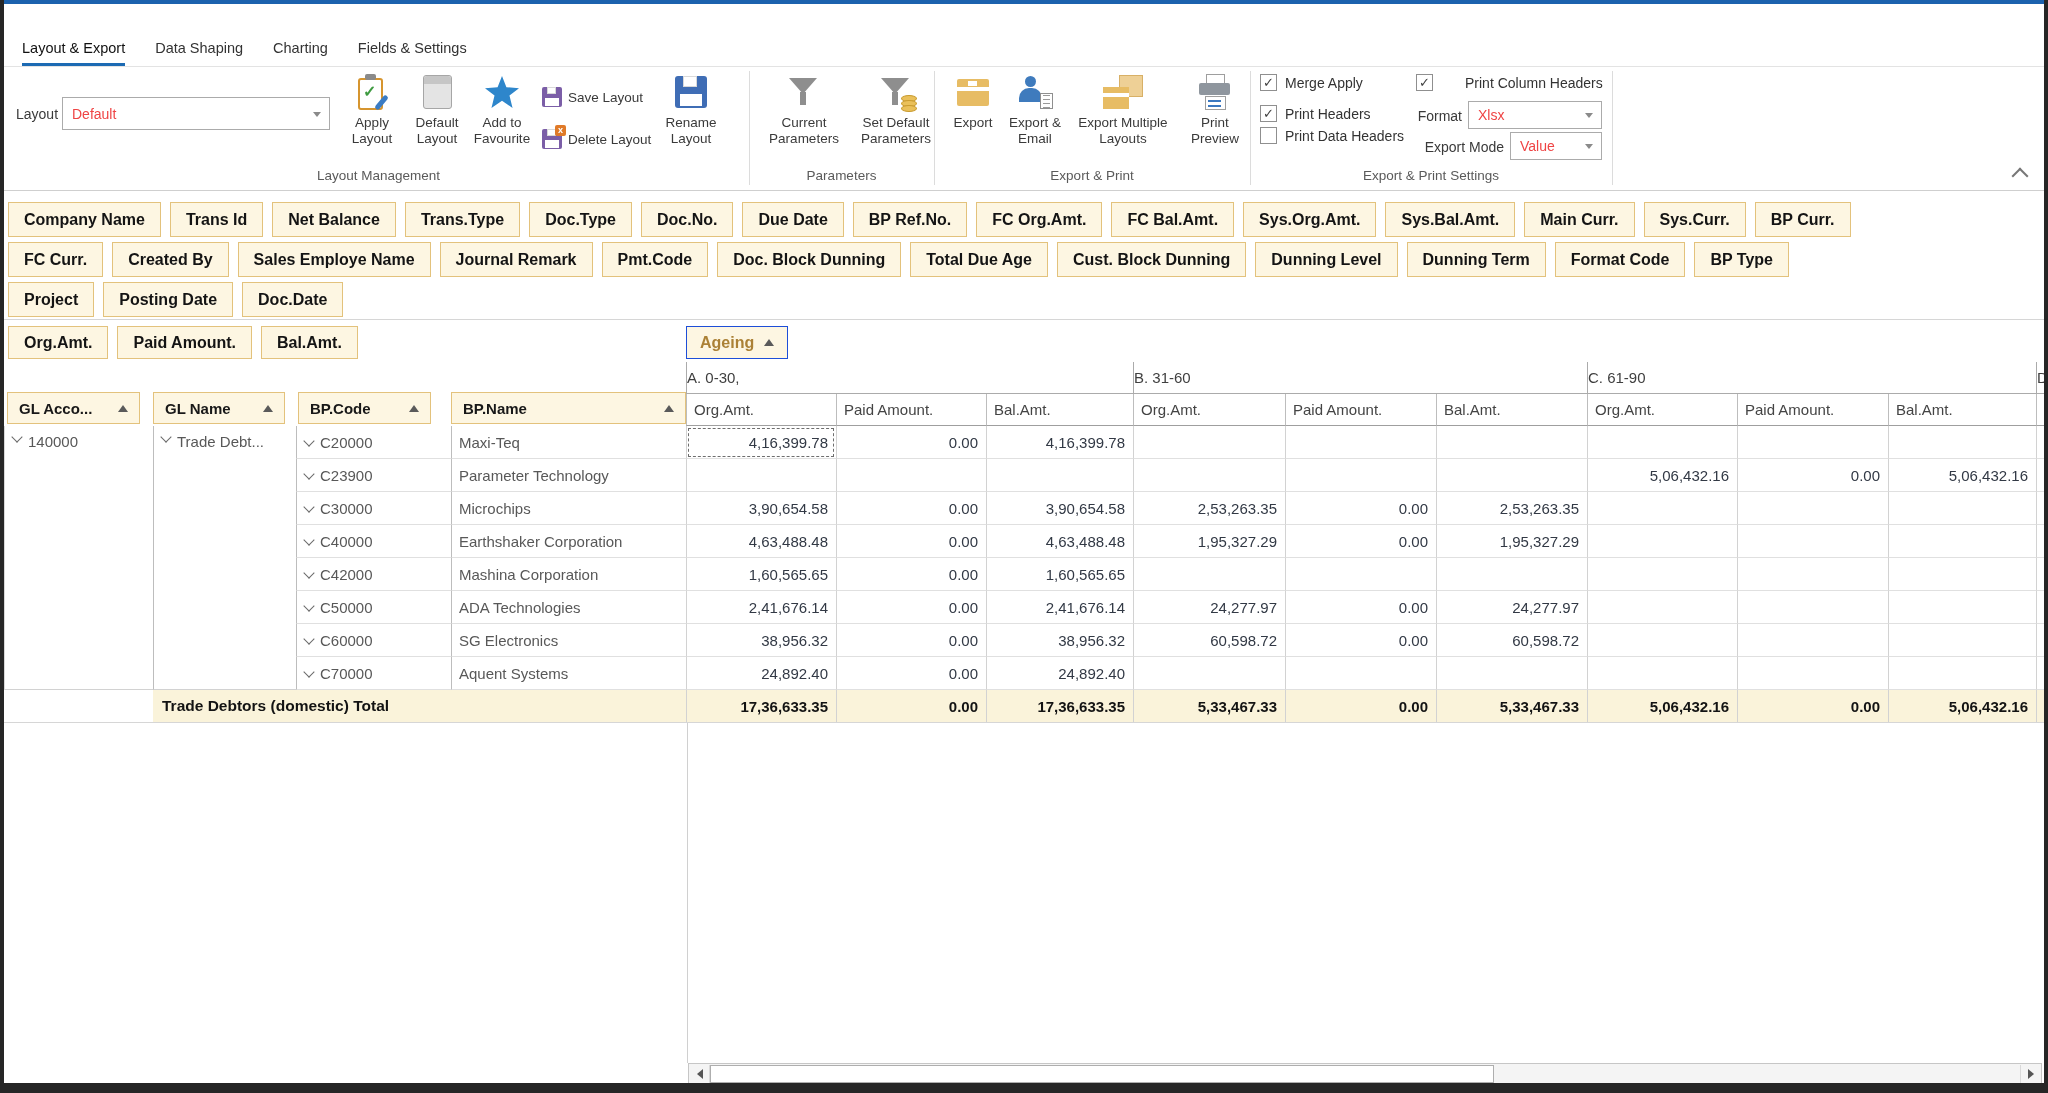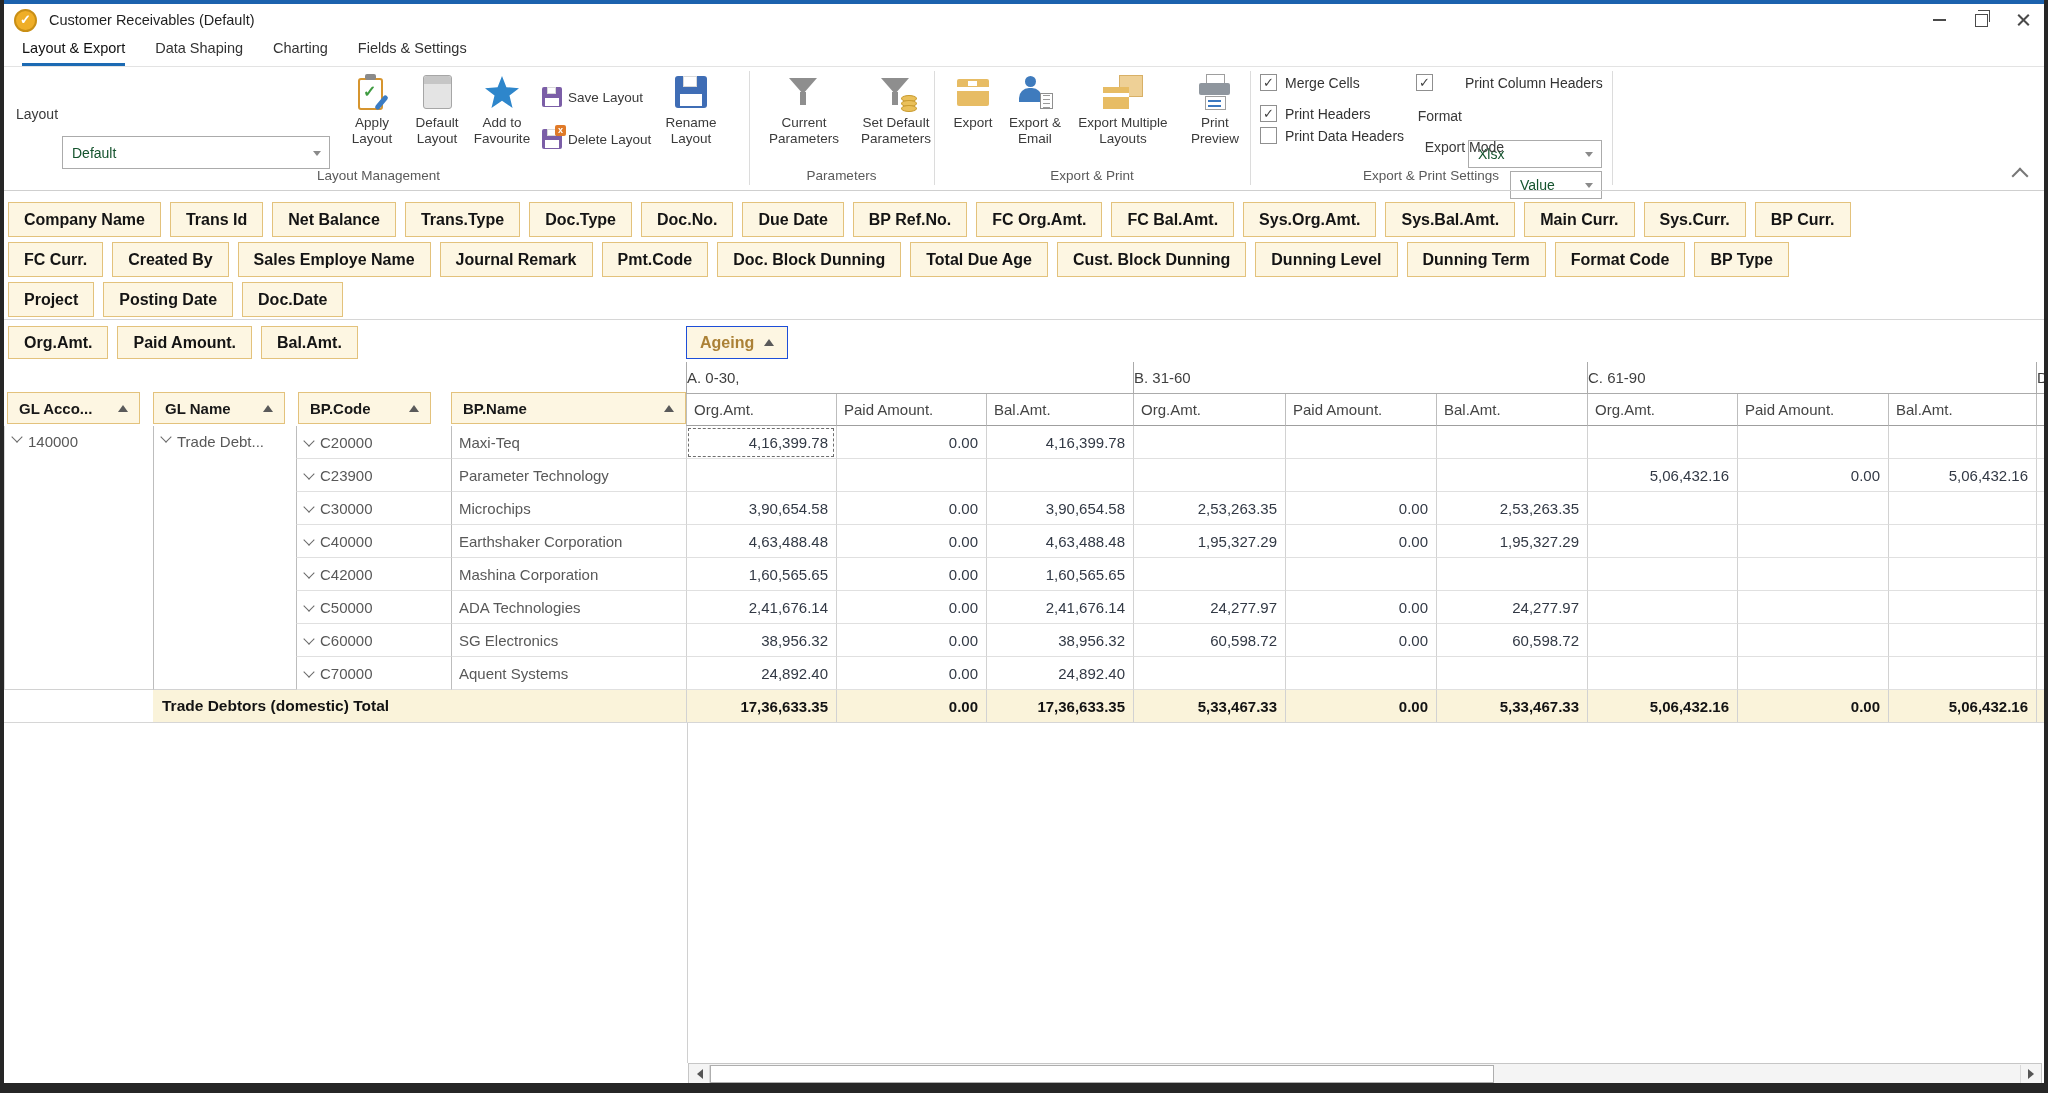--- a/index.html
+++ b/index.html
@@ -32,21 +32,21 @@
   .ribbon{position:absolute;left:4px;top:67px;width:2040px;height:123px;background:#fff;}
   .rline{position:absolute;left:0;top:123px;width:2040px;height:1px;background:#cfcfcf;}
   .gsep{position:absolute;top:4px;height:114px;width:1px;background:#dcdcdc;}
   .gcap{position:absolute;top:101px;font-size:13.5px;color:#5a5a5a;text-align:center;}
   .rbtn{position:absolute;top:5px;display:flex;flex-direction:column;align-items:center;text-align:center;font-size:13.5px;color:#3a3a3a;cursor:default;}
   .rbtn .icz{height:40px;display:flex;align-items:center;justify-content:center;}
   .rbtn .cap{margin-top:3px;line-height:1.2;}
   .sbtn{position:absolute;display:flex;align-items:center;font-size:13.5px;color:#3a3a3a;}
   .sbtn .slabel{margin-left:6px;}
   .fieldlabel{position:absolute;font-size:14px;color:#3a3a3a;line-height:32px;}
-  .dd{position:absolute;background:#fff;border:1px solid #ababab;display:flex;align-items:center;padding-left:9px;font-size:14px;color:#14532d;box-sizing:border-box;margin-top:39px;}
+  .dd{position:absolute;background:#fff;border:1px solid #ababab;display:flex;align-items:center;padding-left:9px;font-size:14px;color:#ef4444;box-sizing:border-box;}
   .dd .arr{position:absolute;right:8px;top:50%;margin-top:-2px;width:0;height:0;border-left:4.5px solid transparent;border-right:4.5px solid transparent;border-top:5px solid #8a8a8a;}
   .cbrow{position:absolute;display:flex;align-items:center;font-size:14px;color:#333;}
   .cb{width:17px;height:17px;border:1px solid #8f8f8f;background:#fff;display:inline-flex;align-items:center;justify-content:center;font-size:13px;color:#3f3f3f;box-sizing:border-box;}
   .cb.checked::after{content:"✓";}
   .cblabel{margin-left:8px;}
   .chevup{position:absolute;width:10px;height:10px;border-top:2px solid #777;border-left:2px solid #777;transform:rotate(45deg);}
   
   .ic{position:relative;}
   .ic-apply{width:34px;height:36px;}
   .ic-apply .board{position:absolute;left:3px;top:4px;width:21px;height:28px;border:2.5px solid #d6952f;border-radius:3px;background:#fff;}
@@ -115,35 +115,20 @@
   .sarrow.right{right:1px;border-left:1px solid #d9d9d9;}
   .tl{width:0;height:0;border-top:5px solid transparent;border-bottom:5px solid transparent;border-right:6px solid #555;}
   .tr{width:0;height:0;border-top:5px solid transparent;border-bottom:5px solid transparent;border-left:6px solid #555;}
   .thumb{position:absolute;left:21px;top:1px;width:784px;height:18px;background:#fff;border:1px solid #aeaeae;box-sizing:border-box;}
 </style>
 </head>
 <body>
 
 <div class="app">
 
-  <div class="titlebar">
-    <span class="appicon"></span>
-    <span class="wtitle">Customer Receivables (Default)</span>
-    <div class="wincontrols">
-      <div class="wc">
-          <span class="g-min"></span>
-        </div>
-      <div class="wc">
-          <span class="g-restore"></span>
-        </div>
-      <div class="wc">
-          <span class="g-close"></span>
-        </div>
-    </div>
-  </div>
 
   <div class="tabbar">
     <div class="tab active">Layout &amp; Export</div>
     <div class="tab">Data Shaping</div>
     <div class="tab">Charting</div>
     <div class="tab">Fields &amp; Settings</div>
   </div>
 
   <div class="ribbon">
     <div class="fieldlabel" style="left:12px;top:31px;">Layout</div>
@@ -254,21 +239,21 @@
             <span class="pout"></span>
           </div>
         </div>
       <div class="cap">Print Preview</div>
     </div>
 
     <div class="gsep" style="left:1246px;"></div>
 
     <div class="cbrow" style="left:1256px;top:7px;">
       <span class="cb checked"></span>
-      <span class="cblabel">Merge Cells</span>
+      <span class="cblabel">Merge Apply</span>
     </div>
     <div class="cbrow" style="left:1256px;top:38px;">
       <span class="cb checked"></span>
       <span class="cblabel">Print Headers</span>
     </div>
     <div class="cbrow" style="left:1256px;top:60px;">
       <span class="cb"></span>
       <span class="cblabel">Print Data Headers</span>
     </div>
     <div class="cbrow" style="left:1412px;top:7px;gap:24px;">

